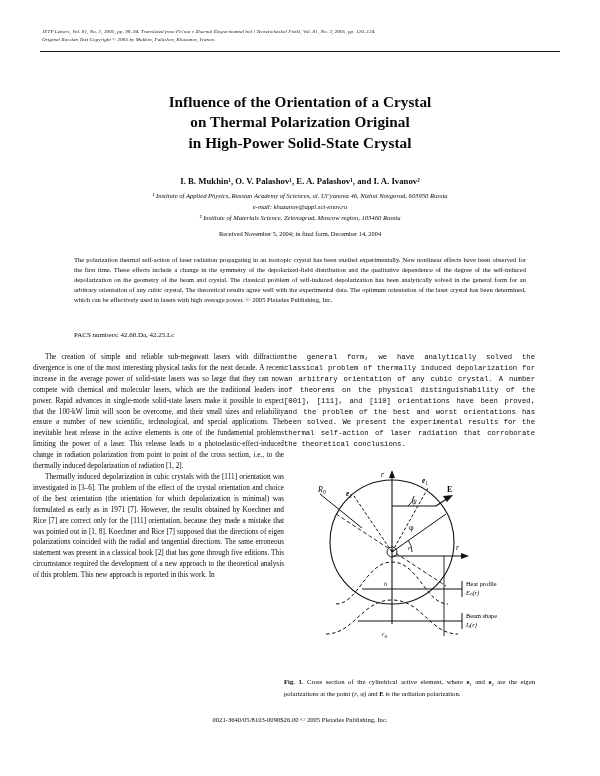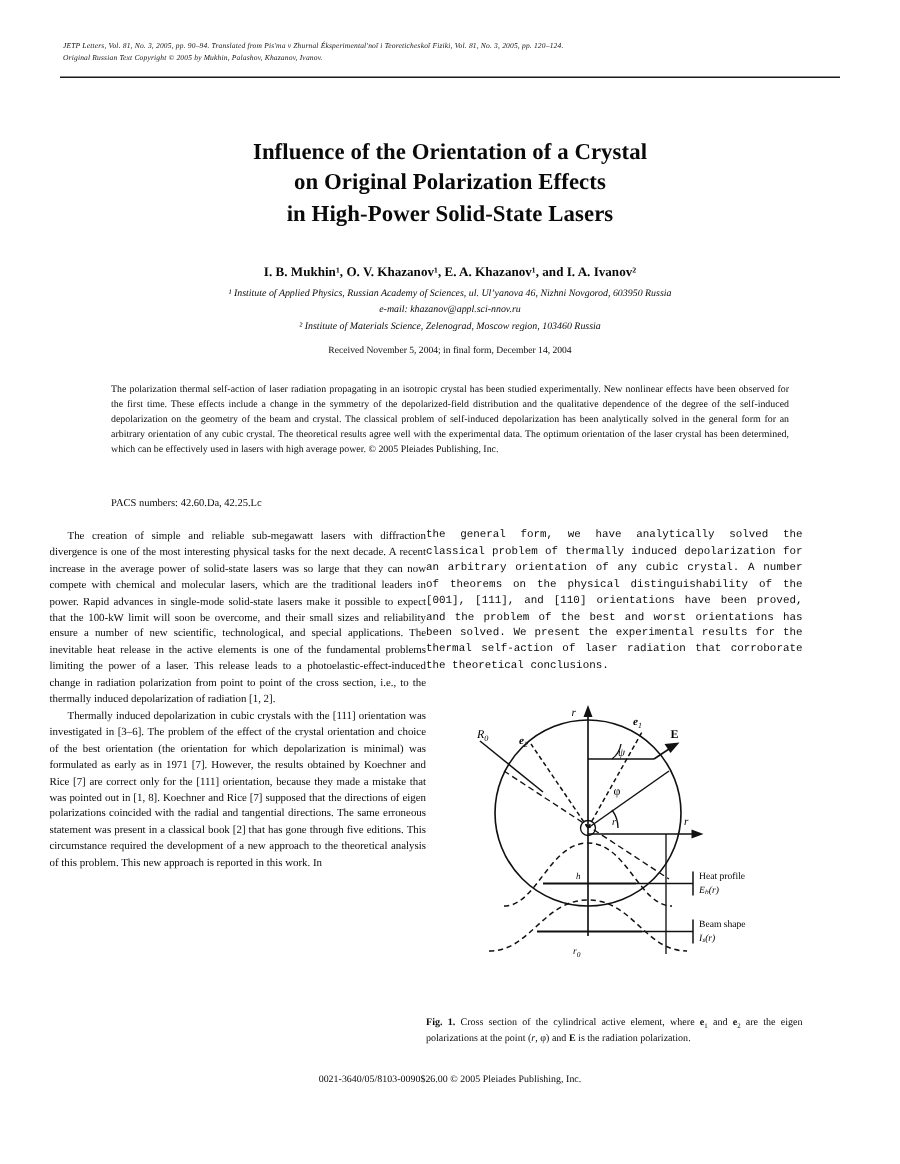--- a/index.html
+++ b/index.html
@@ -132,25 +132,25 @@
 <div class="page">
 
   <div class="journal-header">
     <div>JETP Letters, Vol. 81, No. 3, 2005, pp. 90–94. Translated from Pis'ma v Zhurnal Éksperimental'noĭ i Teoreticheskoĭ Fiziki, Vol. 81, No. 3, 2005, pp. 120–124.</div>
     <div>Original Russian Text Copyright © 2005 by Mukhin, Palashov, Khazanov, Ivanov.</div>
   </div>
   <hr class="rule">
 
   <h1 class="title">
     <span>Influence of the Orientation of a Crystal</span><br>
-    <span>on Original Polarization Effects</span><br>
-    <span>in High-Power Solid-State Lasers</span>
+    <span>on Thermal Polarization Original</span><br>
+    <span>in High-Power Solid-State Crystal</span>
   </h1>
 
-  <div class="authors">I. B. Mukhin¹, O. V. Khazanov¹, E. A. Khazanov¹, and I. A. Ivanov²</div>
+  <div class="authors">I. B. Mukhin¹, O. V. Palashov¹, E. A. Palashov¹, and I. A. Ivanov²</div>
 
   <div class="affil">
     <div>¹ Institute of Applied Physics, Russian Academy of Sciences, ul. Ul’yanova 46, Nizhni Novgorod, 603950 Russia</div>
     <div>e-mail: khazanov@appl.sci-nnov.ru</div>
     <div>² Institute of Materials Science, Zelenograd, Moscow region, 103460 Russia</div>
   </div>
   <div class="received">Received November 5, 2004; in final form, December 14, 2004</div>
 
   <div class="abstract">The polarization thermal self-action of laser radiation propagating in an isotropic crystal has been studied experimentally. New nonlinear effects have been observed for the first time. These effects include a change in the symmetry of the depolarized-field distribution and the qualitative dependence of the degree of the self-induced depolarization on the geometry of the beam and crystal. The classical problem of self-induced depolarization has been analytically solved in the general form for an arbitrary orientation of any cubic crystal. The theoretical results agree well with the experimental data. The optimum orientation of the laser crystal has been determined, which can be effectively used in lasers with high average power. © 2005 Pleiades Publishing, Inc.</div>
   <div class="pacs">PACS numbers: 42.60.Da, 42.25.Lc</div>

